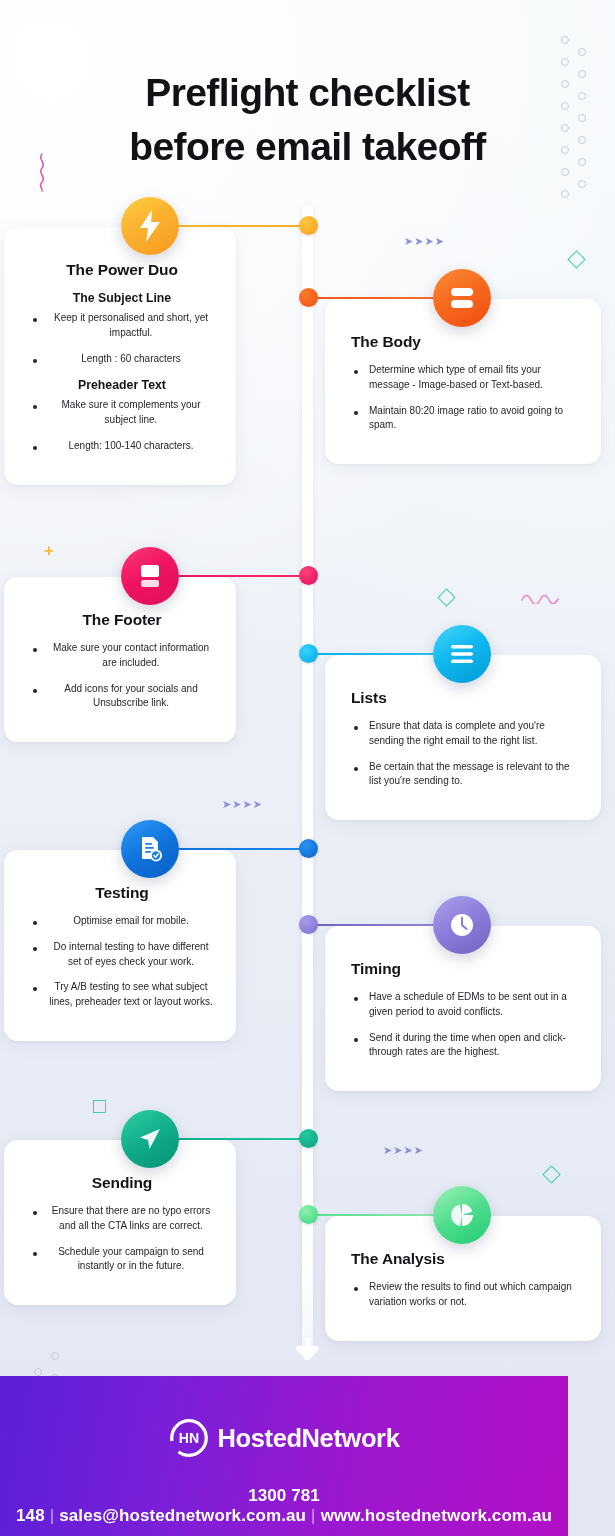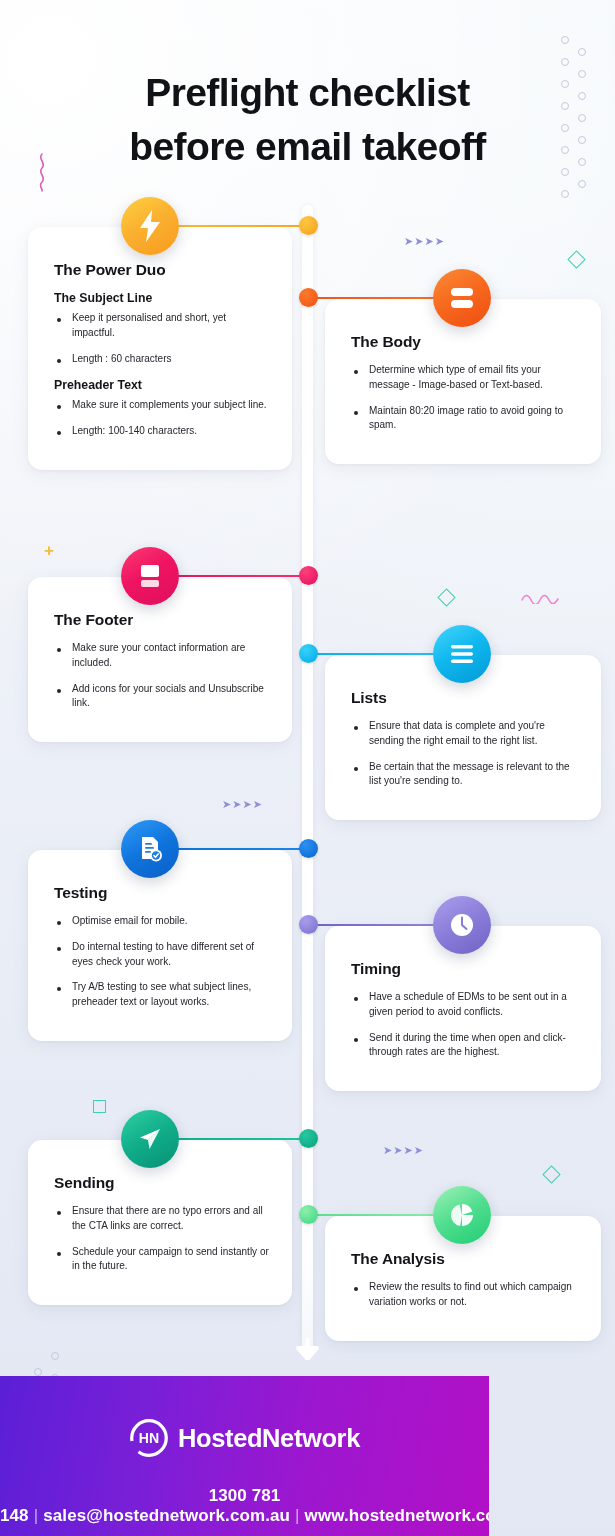--- a/index.html
+++ b/index.html
@@ -46,21 +46,21 @@
     position:absolute;width:19px;height:19px;border-radius:50%;
     box-shadow:0 1px 3px rgba(0,0,0,.14);
   }
 
   
   .card{
     position:absolute;background:#fff;border-radius:14px;
     box-shadow:0 4px 16px rgba(103,114,148,.10), 0 1px 3px rgba(103,114,148,.07);
     box-sizing:border-box;
   }
-  .card.left{left:28px;width:264px;padding:34px 22px 20px 26px;}
+  .card.left{left:4px;width:232px;padding:34px 22px 20px 26px;text-align:center;}
   .card.right{left:325px;width:276px;padding:34px 22px 20px 26px;}
 
   .card h3{
     margin:0 0 12px 0;font-size:15.5px;font-weight:800;color:#14151a;
     letter-spacing:-0.1px;
   }
   .card h4{
     margin:12px 0 6px 0;font-size:12.3px;font-weight:800;color:#14151a;
   }
   .card ul{margin:0;padding:0;list-style:none;}
@@ -88,21 +88,21 @@
     border:1.6px solid #3fcfb4;
   }
   .square{
     position:absolute;width:11px;height:11px;border:1.6px solid #3fcfb4;
   }
   .chev{position:absolute;font-size:11px;letter-spacing:1px;color:#8e8fd6;font-weight:700;}
   .plus{position:absolute;color:#f5bb3c;font-size:17px;font-weight:700;line-height:1;}
 
   
   .footer{
-    position:absolute;left:0;bottom:0;width:489px;height:160px;
+    position:absolute;left:0;bottom:0;width:568px;height:160px;
     background:linear-gradient(100deg,#5b1fd6 0%,#7a1fd8 30%,#9c17cf 62%,#b210c6 100%);
     overflow:hidden;
   }
   .footer-logo{
     position:absolute;left:0;right:0;top:42px;display:flex;
     align-items:center;justify-content:center;gap:9px;
   }
   .footer-logo .mark{width:40px;height:40px;}
   .footer-logo .brand{
     color:#fff;font-size:25.5px;font-weight:800;letter-spacing:-0.4px;

